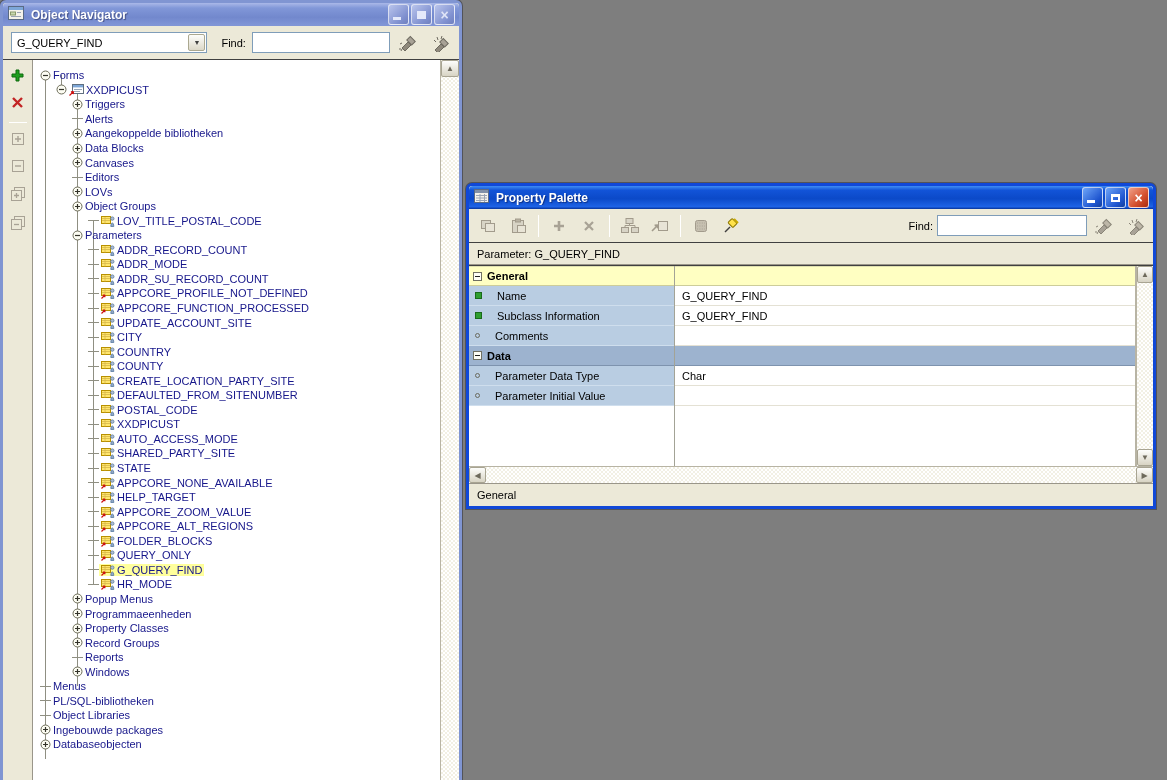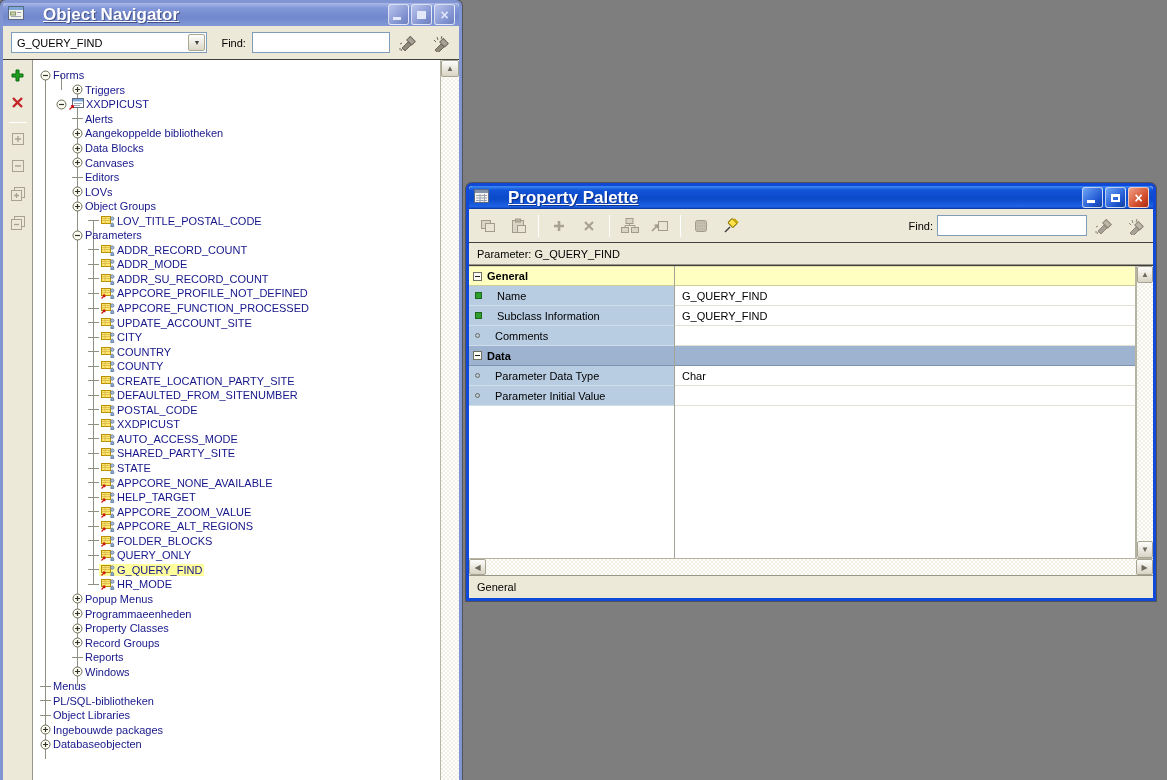--- a/index.html
+++ b/index.html
@@ -8,22 +8,22 @@
 
   
   .window { position:absolute; display:flex; flex-direction:column;
             border-radius:6px 6px 0 0; box-shadow:0 0 0 1px rgba(45,48,58,.55); }
   .win-active   { border:3px solid #1048d8; background:#ece9d8; }
   .win-inactive { border:3px solid #8095d2; background:#ece9d8; }
   .titlebar { height:23px; display:flex; align-items:center; padding:0 4px 0 5px;
               border-radius:4px 4px 0 0; }
   .tb-active   { background:linear-gradient(180deg,#3f8cf3 0%,#1254d8 18%,#0b49c8 55%,#1e63e6 90%,#07339a 100%); }
   .tb-inactive { background:linear-gradient(180deg,#aab8e8 0%,#8197d8 22%,#7288cd 62%,#8095d6 95%); }
-  .title-text { color:#fff; font-weight:bold; font-size:17px; margin-left:19px; flex:1;
-                text-shadow:1px 1px 1px rgba(0,0,40,.45); white-space:nowrap; overflow:hidden;text-decoration:underline; }
+  .title-text { color:#fff; font-weight:bold; font-size:12px; margin-left:7px; flex:1;
+                text-shadow:1px 1px 1px rgba(0,0,40,.45); white-space:nowrap; overflow:hidden; }
   .win-btns { display:flex; gap:2px; }
   .wbtn { width:21px; height:21px; border-radius:3px; border:1px solid rgba(255,255,255,.7);
           display:flex; align-items:center; justify-content:center; position:relative; }
   .wbtn-blue-a  { background:linear-gradient(135deg,#6ea5f8,#1e55d0 70%,#123f9e); }
   .wbtn-close-a { background:linear-gradient(135deg,#f0a088,#d4502e 60%,#a82c10); }
   .wbtn-blue-i  { background:linear-gradient(135deg,#b9c4ec,#8091d0 70%,#6f80bf); }
   .g-min { position:absolute; left:4px; bottom:4px; width:8px; height:3px; background:#fff; }
   .g-max { width:9px; height:8px; border:2px solid #fff; border-top-width:3px; }
   .g-close { color:#fff; font-size:14px; font-weight:bold; line-height:1; }
   .wbtn-blue-i .g-min, .wbtn-blue-i .g-max { background:#e4e9fa; border-color:#e4e9fa; }
@@ -207,49 +207,49 @@
               <svg width="11" height="11" viewBox="0 0 11 11">
                 <circle cx="5.5" cy="5.5" r="4.5" fill="#fdfdf3" stroke="#6b6b58"></circle>
                 <path d="M3 5.5h5" stroke="#33332a" stroke-width="1.2"></path>
               </svg>
             </span>
             <span class="nwrap">
               <span class="nlabel">Forms</span>
             </span>
           </div>
           <div class="trow">
-            <span class="ind" style="width: 39px;"></span>
-            <span class="conn">
-              <svg width="11" height="11" viewBox="0 0 11 11">
-                <circle cx="5.5" cy="5.5" r="4.5" fill="#fdfdf3" stroke="#6b6b58"></circle>
-                <path d="M3 5.5h5M5.5 3v5" stroke="#33332a" stroke-width="1.2"></path>
-              </svg>
-            </span>
-            <span class="nwrap">
-              <span class="nlabel">Triggers</span>
-            </span>
-          </div>
-          <div class="trow">
             <span class="ind" style="width: 23px;"></span>
             <span class="conn">
               <svg width="11" height="11" viewBox="0 0 11 11">
                 <circle cx="5.5" cy="5.5" r="4.5" fill="#fdfdf3" stroke="#6b6b58"></circle>
                 <path d="M3 5.5h5" stroke="#33332a" stroke-width="1.2"></path>
               </svg>
             </span>
             <span class="nwrap">
               <span class="nicon">
                 <svg width="15" height="12" viewBox="0 0 15 12">
                   <rect x="3.5" y="0.5" width="11" height="9" fill="#fff" stroke="#607080"></rect>
                   <rect x="4" y="1" width="10" height="2.4" fill="#7da7d8"></rect>
                   <path d="M5 5.5h8M5 7.5h6" stroke="#9aa8b8"></path>
                   <path d="M0.5 11.5 L4.5 7.5 M4.5 7.5l-2.6.3M4.5 7.5l-.3 2.6" stroke="#cc1111" stroke-width="1.2" fill="none"></path>
                 </svg>
               </span>
               <span class="nlabel">XXDPICUST</span>
+            </span>
+          </div>
+          <div class="trow">
+            <span class="ind" style="width: 39px;"></span>
+            <span class="conn">
+              <svg width="11" height="11" viewBox="0 0 11 11">
+                <circle cx="5.5" cy="5.5" r="4.5" fill="#fdfdf3" stroke="#6b6b58"></circle>
+                <path d="M3 5.5h5M5.5 3v5" stroke="#33332a" stroke-width="1.2"></path>
+              </svg>
+            </span>
+            <span class="nwrap">
+              <span class="nlabel">Triggers</span>
             </span>
           </div>
           <div class="trow">
             <span class="ind" style="width: 39px;"></span>
             <span class="conn">
               <svg width="11" height="11" viewBox="0 0 11 11">
                 <path d="M0 5.5h11" stroke="#8f8f82"></path>
               </svg>
             </span>
             <span class="nwrap">
@@ -955,21 +955,21 @@
         </div>
     </div>
 
     <div class="vscroll">
       <span class="sb-btn">▲</span>
       <span class="v-track"></span>
     </div>
   </div>
 </div>
 
-<div class="window win-active" style="left:466px; top:183px; width:690px; height:418px;">
+<div class="window win-active" style="left:466px; top:183px; width:690px; height:326px;">
   <div class="titlebar tb-active">
     <span>
       <svg width="15" height="14" viewBox="0 0 15 14">
           <rect x="0.5" y="0.5" width="14" height="13" fill="#f4f2ea" stroke="#5a6a84"></rect>
           <rect x="1" y="1" width="13" height="3" fill="#8090a8"></rect>
           <path d="M2 6.5h11M2 9h11M2 11.5h11M6 5v8M10.5 5v8" stroke="#9aa4b4"></path>
         </svg>
     </span>
     <span class="title-text">Property Palette</span>
     <span class="win-btns">

